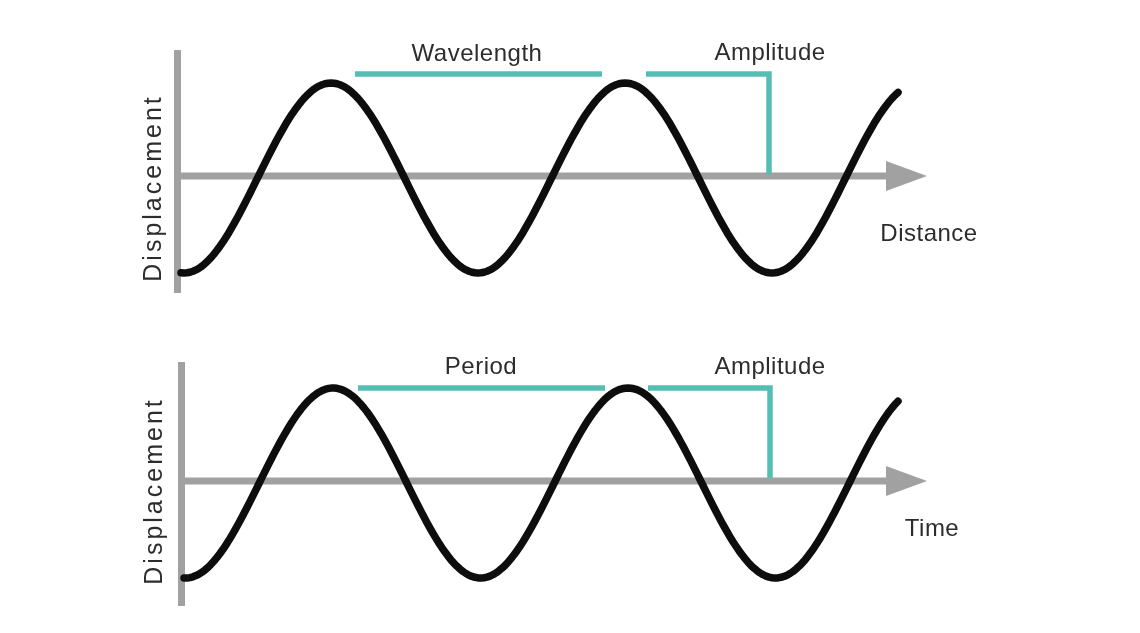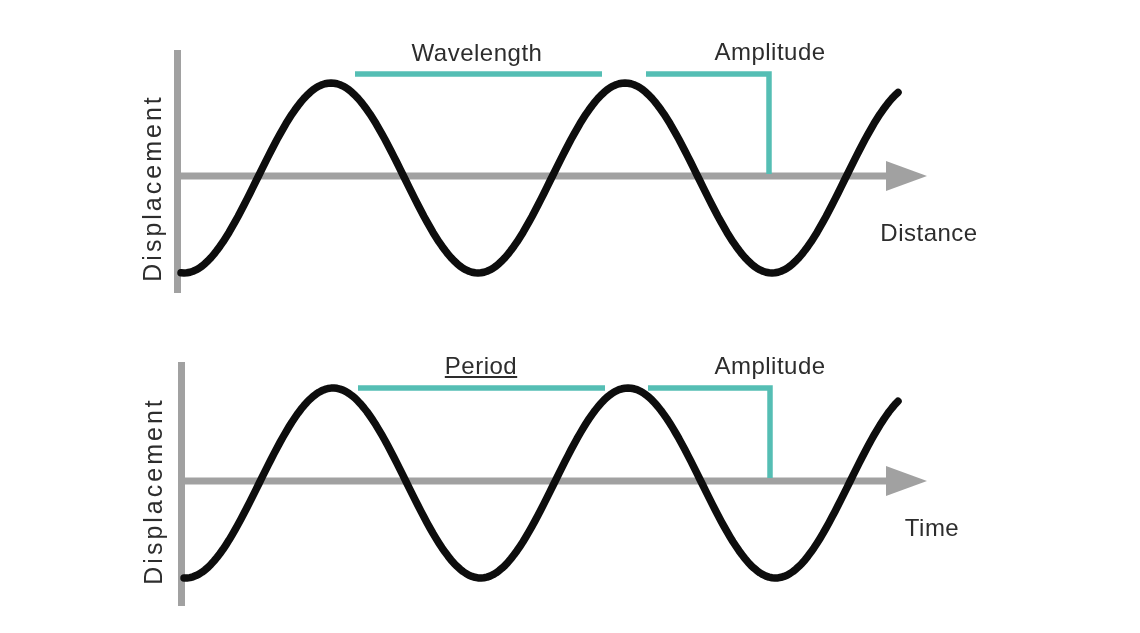--- a/index.html
+++ b/index.html
@@ -54,21 +54,21 @@
   .label.rot {
     transform: translate(-50%, -50%) rotate(-90deg);
     font-size: 25px;
     letter-spacing: 3px;
   }
   .pos-disp-top    { left: 152px; top: 188px; }
   .pos-wavelength  { left: 477px; top: 53px;  }
   .pos-amp-top     { left: 770px; top: 52px;  }
   .pos-distance    { left: 897px; top: 233px; margin-left: 32px; }
   .pos-disp-bottom { left: 153px; top: 491px; }
-  .pos-period      { left: 481px; top: 366px; text-decoration: underline; }
+  .pos-period      { left: 481px; top: 366px; }
   .pos-amp-bottom  { left: 770px; top: 366px; }
   .pos-time        { left: 932px; top: 528px; }
 </style>
 </head>
 <body>
 
 <div id="stage" style="--background: #ffffff; --wave: #0d0d0d; --axis: #a1a1a1; --marker: #55beb4; --text: #2d2d2d;">
 
   <svg width="1140" height="633" viewBox="0 0 1140 633">
 

